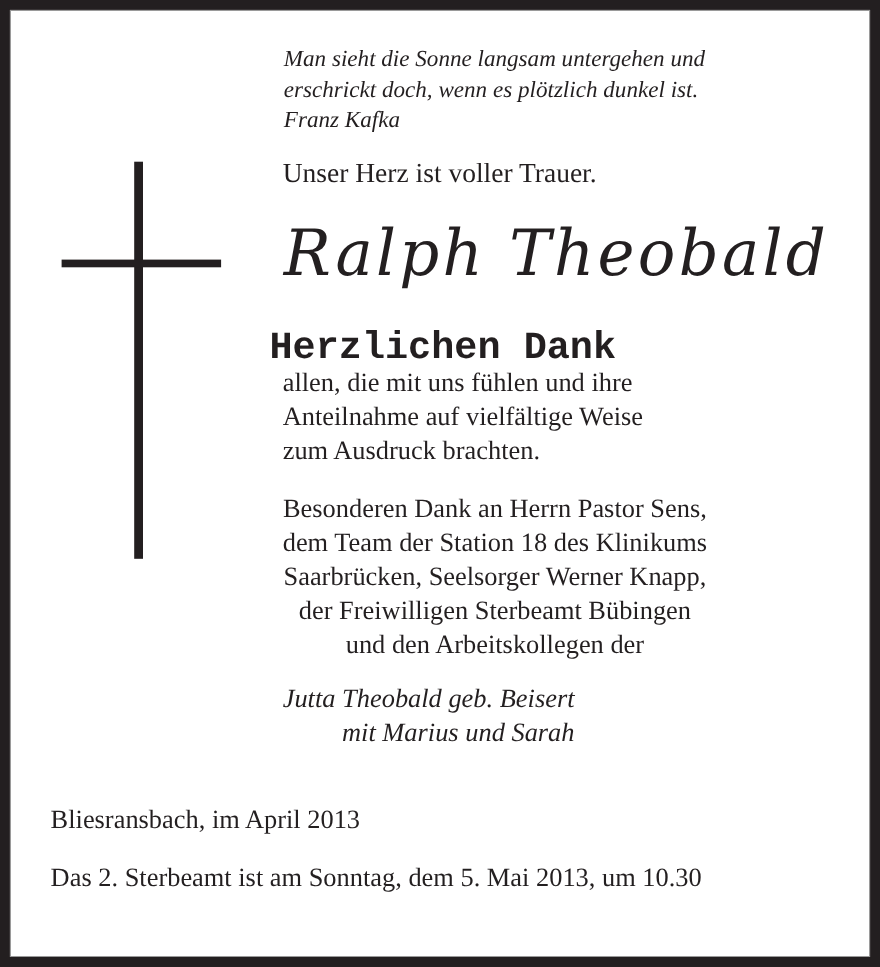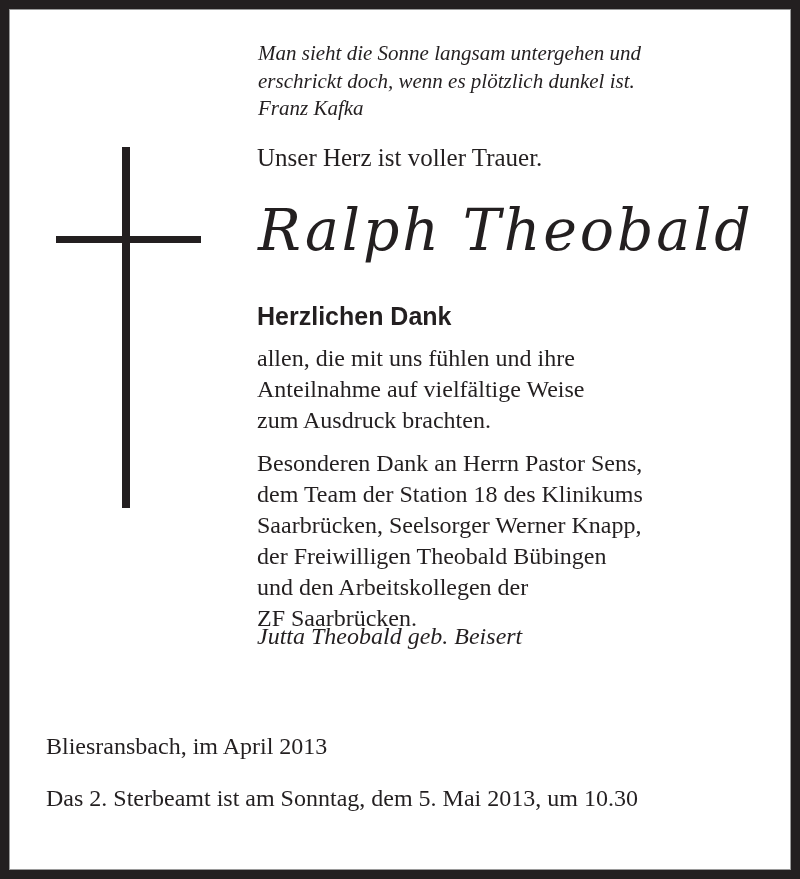--- a/index.html
+++ b/index.html
@@ -66,35 +66,35 @@
       font-family: "DejaVu Serif", serif;
       font-style: italic;
       font-size: 58px;
       line-height: 70px;
       letter-spacing: 3px;
       font-weight: normal;
       transform: scaleX(0.98);
       transform-origin: left top;
     }
     .thanks-title {
-      left: 248px;
+      left: 236px;
       top: 290px;
-      font-family: Liberation Sans, sans-serif;
+      font-family: Liberation Mono, monospace;
       font-weight: bold;
-      font-size: 25px;
+      font-size: 35px;
       line-height: 34px;
     }
     .body-block {
       left: 248px;
       font-family: "Liberation Serif", serif;
       font-size: 24px;
       line-height: 31px;
     }
-    .b1 { top: 334px; }
-    .b2 { top: 439px; }
+    .b1 { top: 324px; }
+    .b2 { top: 439px; text-align: center; }
     .signature {
       left: 248px;
       top: 612px;
       font-family: "Liberation Serif", serif;
       font-style: italic;
       font-size: 24px;
       line-height: 31px;
       text-align: right;
     }
     .place-date {
@@ -135,27 +135,27 @@
   <div class="abs body-block b1">
     <div>allen, die mit uns fühlen und ihre</div>
     <div>Anteilnahme auf vielfältige Weise</div>
     <div>zum Ausdruck brachten.</div>
   </div>
 
   <div class="abs body-block b2">
     <div>Besonderen Dank an Herrn Pastor Sens,</div>
     <div>dem Team der Station 18 des Klinikums</div>
     <div>Saarbrücken, Seelsorger Werner Knapp,</div>
-    <div>der Freiwilligen Theobald Bübingen</div>
+    <div>der Freiwilligen Sterbeamt Bübingen</div>
     <div>und den Arbeitskollegen der</div>
-    <div>ZF Saarbrücken.</div>
   </div>
 
   <div class="abs signature">
     <div>Jutta Theobald geb. Beisert</div>
+    <div>mit Marius und Sarah</div>
   </div>
 
   <div class="abs place-date">Bliesransbach, im April 2013</div>
 
   <div class="abs service">
     <div>Das 2. Sterbeamt ist am Sonntag, dem 5. Mai 2013, um 10.30</div>
   </div>
 
 </div>
 

